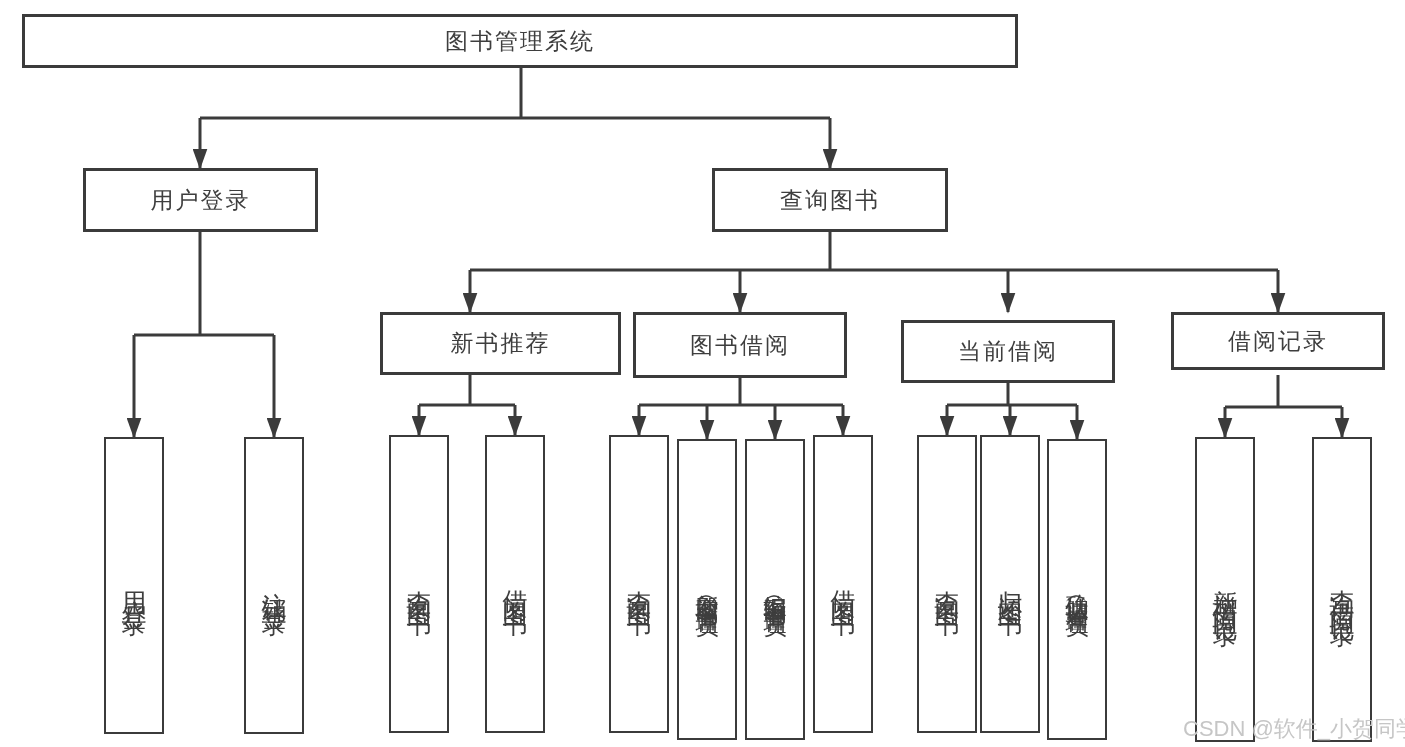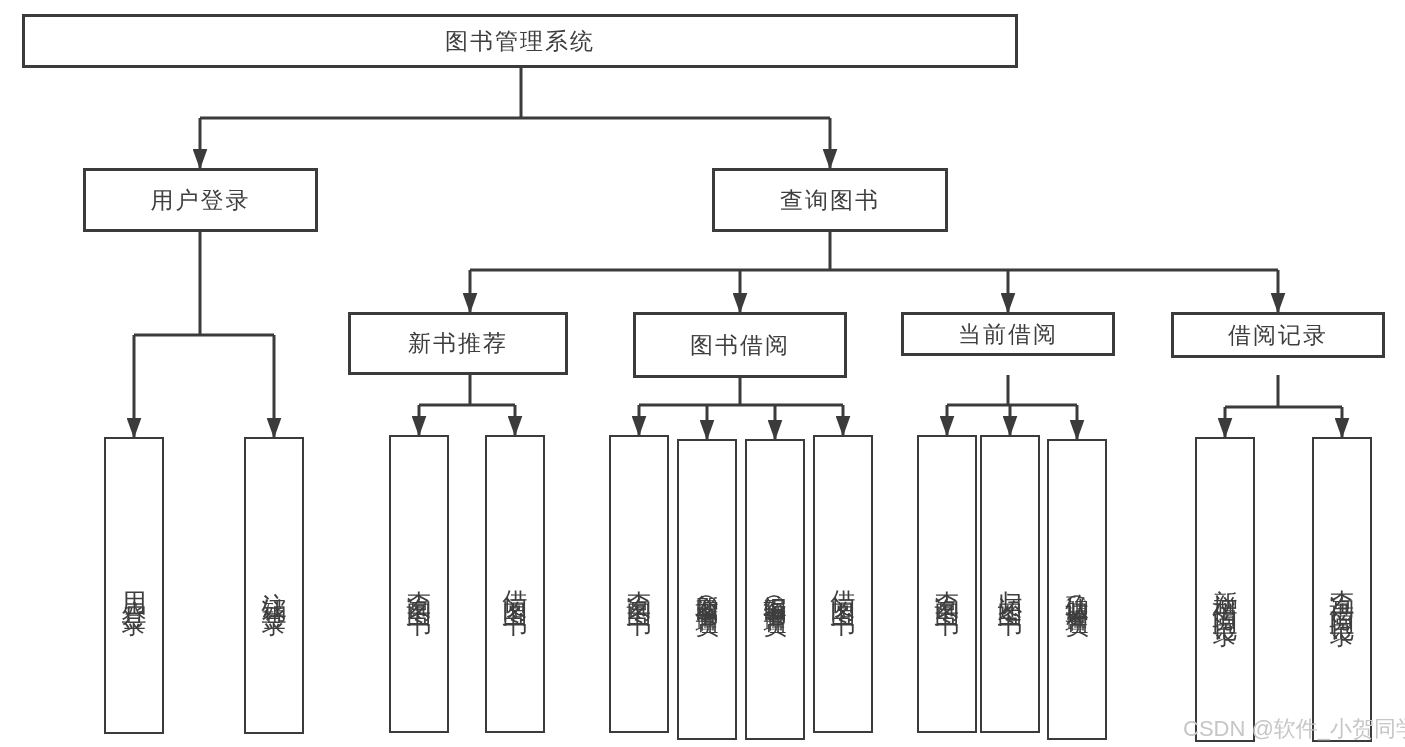--- a/index.html
+++ b/index.html
@@ -116,30 +116,30 @@
     <span class="lbl">图书管理系统</span>
   </div>
 
   <div class="node hbox" style="left:83px;top:168px;width:235px;height:64px">
     <span class="lbl">用户登录</span>
   </div>
   <div class="node hbox" style="left:712px;top:168px;width:236px;height:64px">
     <span class="lbl">查询图书</span>
   </div>
 
-  <div class="node hbox" style="left:348px;top:312px;width:220px;height:63px">
+  <div class="node hbox" style="left:380px;top:312px;width:241px;height:63px">
     <span class="lbl">新书推荐</span>
   </div>
   <div class="node hbox" style="left:633px;top:312px;width:214px;height:66px">
     <span class="lbl">图书借阅</span>
   </div>
-  <div class="node hbox" style="left:901px;top:312px;width:214px;height:44px">
+  <div class="node hbox" style="left:901px;top:320px;width:214px;height:63px">
     <span class="lbl">当前借阅</span>
   </div>
-  <div class="node hbox" style="left:1171px;top:312px;width:214px;height:46px">
+  <div class="node hbox" style="left:1171px;top:312px;width:214px;height:58px">
     <span class="lbl">借阅记录</span>
   </div>
 
   <div class="node vbox" style="left:104px;top:437px;width:60px;height:297px">
     <span class="lbl">用户登录</span>
   </div>
   <div class="node vbox" style="left:244px;top:437px;width:60px;height:297px">
     <span class="lbl">注销登录</span>
   </div>
 

